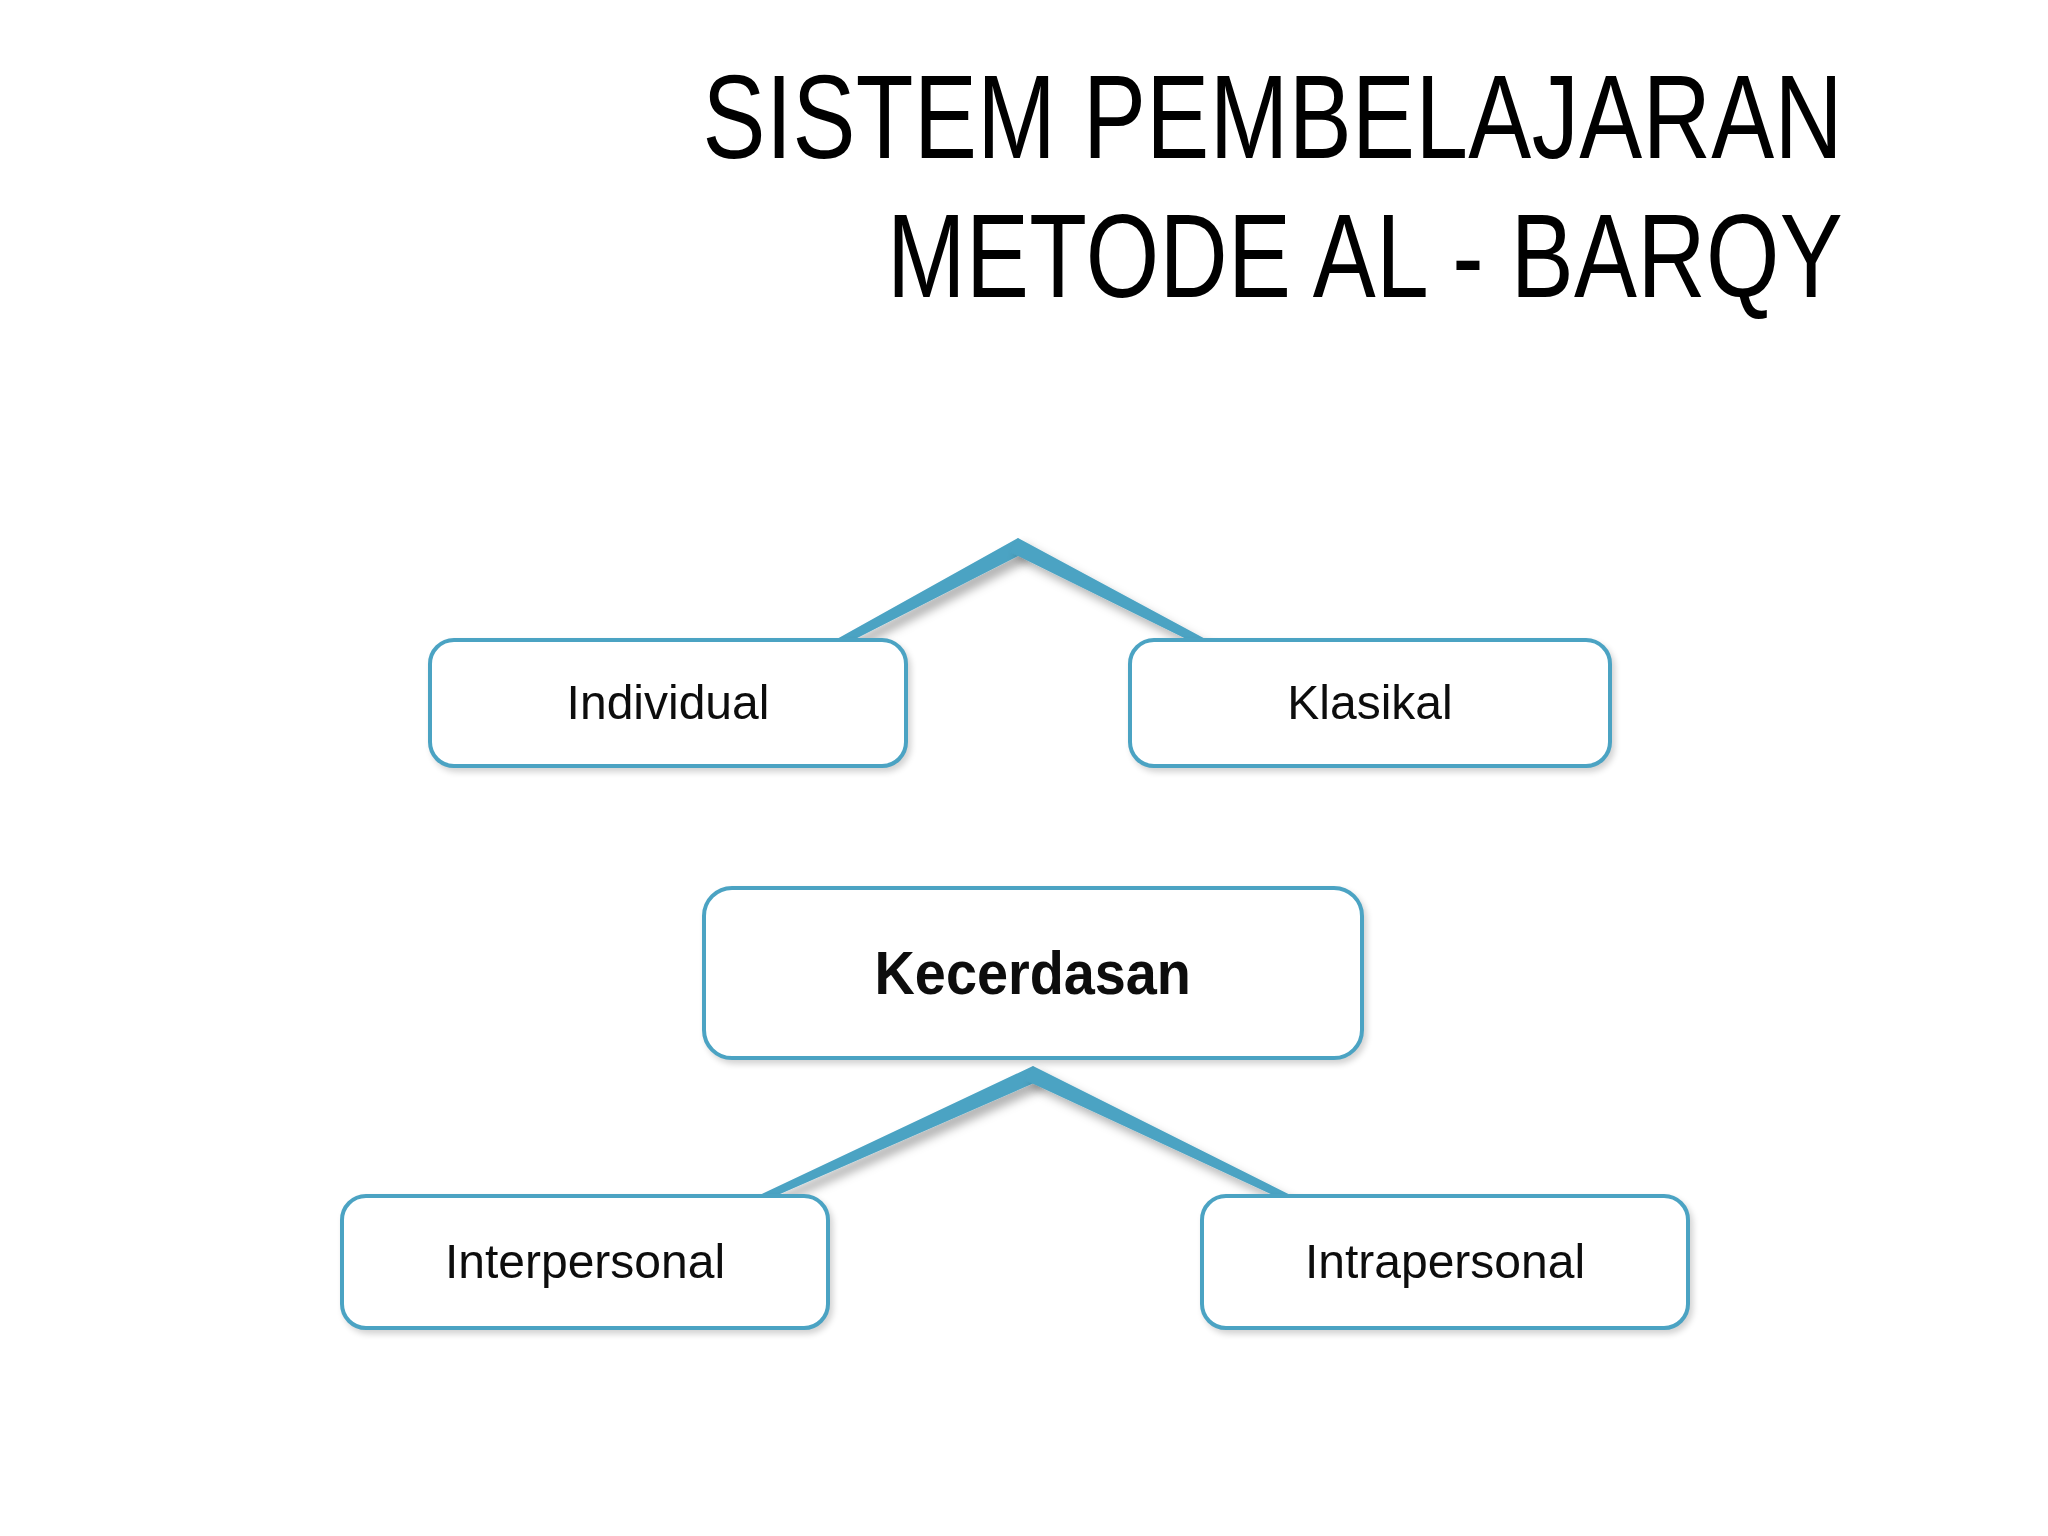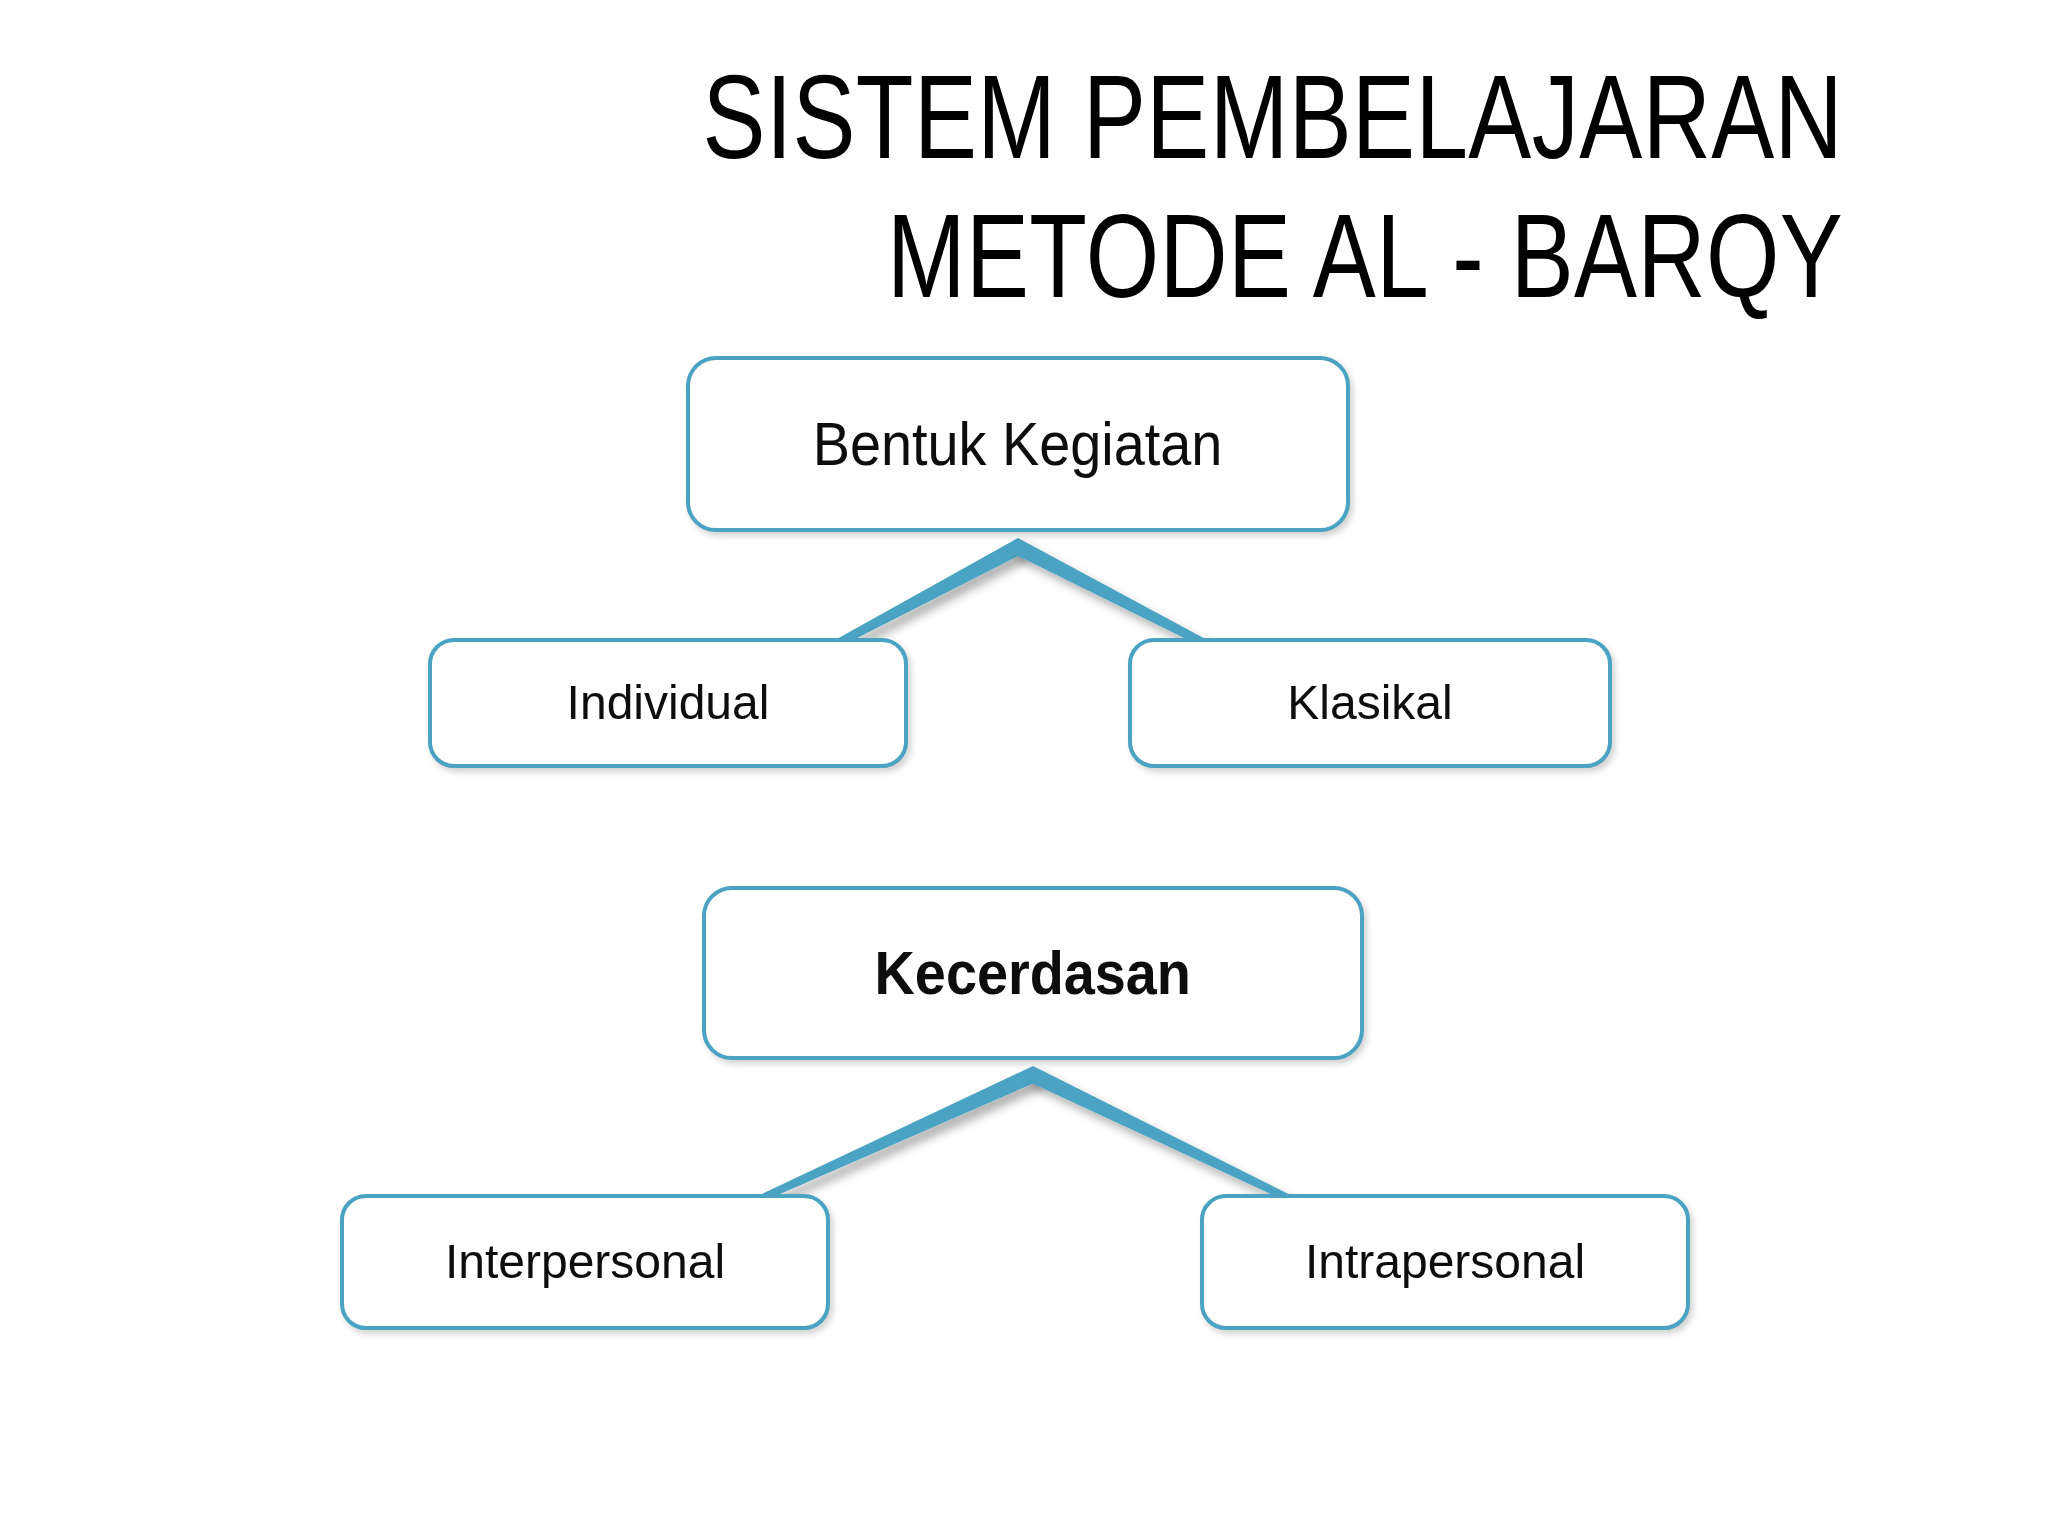--- a/index.html
+++ b/index.html
@@ -118,23 +118,20 @@
 
     <g filter="url(#arrowShadow)">
       <path d="M 1033 1066 L 643 1250 L 643 1227 L 597 1252 L 643 1277 L 643 1254 L 1041 1080 Z" fill="#4ba3c3"></path>
     </g>
 
     <g filter="url(#arrowShadow)">
       <path d="M 1033 1066 L 1400 1250 L 1400 1227 L 1446 1252 L 1400 1277 L 1400 1254 L 1025 1080 Z" fill="#4ba3c3"></path>
     </g>
   </svg>
 
-  <div class="node root" id="node-bentuk-kegiatan">
-    <span class="node-label">Bentuk Kegiatan</span>
-  </div>
 
   <div class="node leaf" id="node-individual">
     <span class="node-label">Individual</span>
   </div>
 
   <div class="node leaf" id="node-klasikal">
     <span class="node-label">Klasikal</span>
   </div>
 
   <div class="node root" id="node-kecerdasan">

